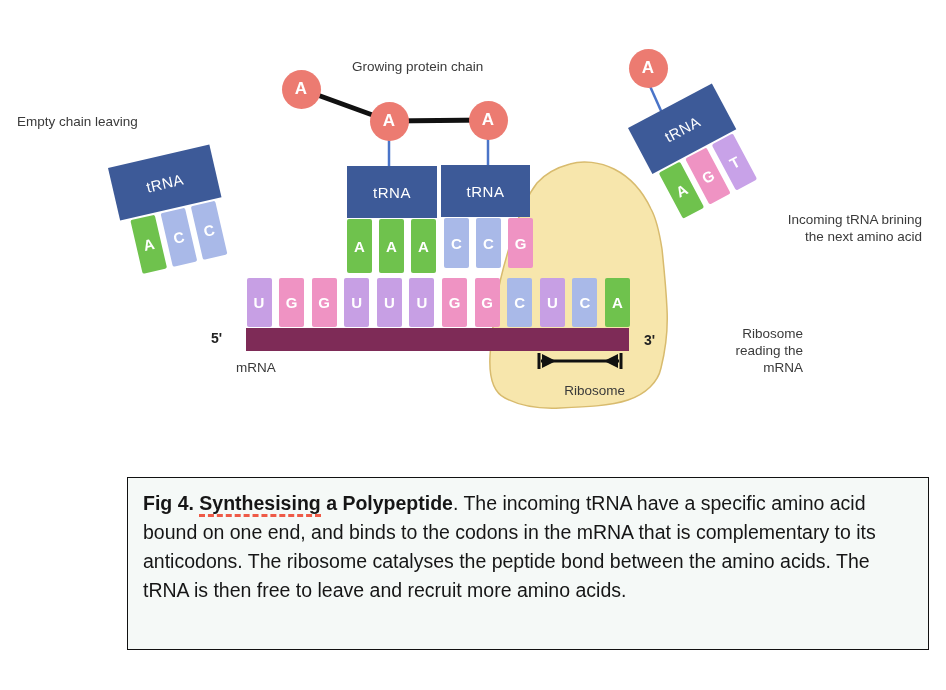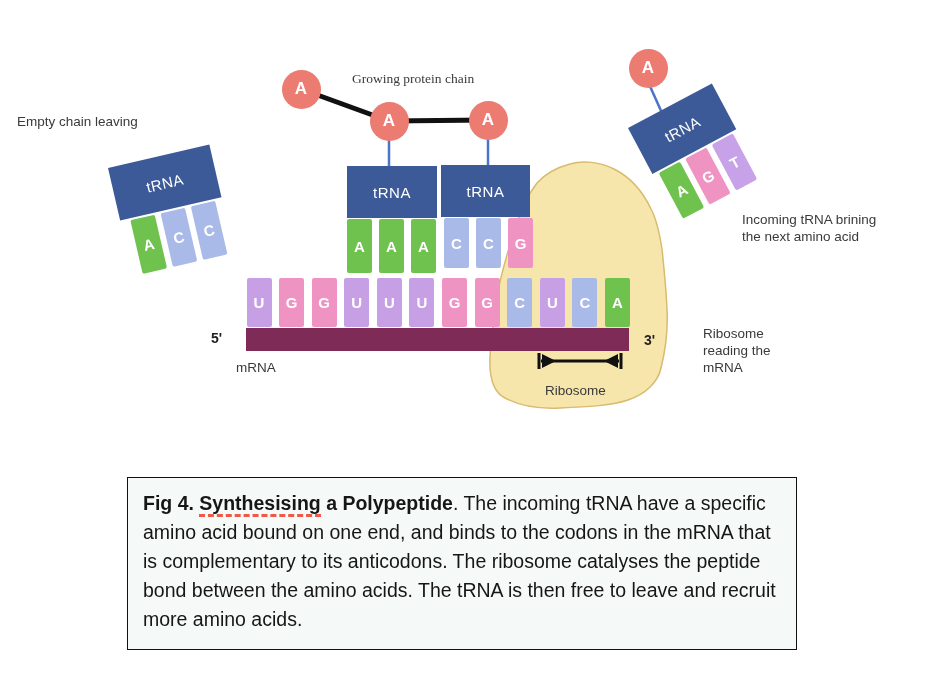--- a/index.html
+++ b/index.html
@@ -1,39 +1,39 @@
 <!DOCTYPE html>
 <html><head>
 <meta charset="utf-8">
 <style>
   html,body{margin:0;padding:0;background:#fff;}
   .stage{position:relative;width:946px;height:690px;background:#fff;overflow:hidden;
          font-family:"Liberation Sans","DejaVu Sans",sans-serif;}
   .layer{position:absolute;left:0;top:0;pointer-events:none;}
   .lbl{position:absolute;color:#3a3a3a;font-size:13.5px;line-height:17px;white-space:pre-line;}
-  .lbl.center{text-align:left;}
+  .lbl.center{text-align:right;}
   .aa{position:absolute;width:39px;height:39px;border-radius:50%;background:#ec7b71;color:#fff;
       display:flex;align-items:center;justify-content:center;font-size:17px;font-weight:bold;z-index:2;}
   .trna-box{background:#3d5a98;color:#fff;display:flex;align-items:center;justify-content:center;
             font-size:15px;letter-spacing:.5px;z-index:2;}
   .abs{position:absolute;}
   .tile{width:25px;color:#fff;font-size:15px;font-weight:600;border-radius:2px;
         display:flex;align-items:center;justify-content:center;z-index:2;}
   .row{display:flex;z-index:2;}
   .codon-strip{position:absolute;left:246.5px;top:278px;display:flex;gap:7.6px;z-index:2;}
   .codon-strip .tile{height:49px;}
   .p-row{position:absolute;left:347px;top:219px;gap:7px;}
   .p-row .tile{height:54px;}
   .a-row{position:absolute;left:444px;top:218px;gap:7px;}
   .a-row .tile{height:50px;}
   .mrna-bar{position:absolute;left:246px;top:328px;width:383px;height:23px;background:#7e2b57;z-index:2;}
   .prime{position:absolute;font-size:14px;font-weight:bold;color:#222;z-index:3;}
   .trna-assembly{position:absolute;transform-origin:0 0;z-index:2;}
   .trna-assembly .anticodon-row{display:flex;margin-top:2px;}
-  .caption-box{position:absolute;left:127px;top:477px;width:670px;height:173px;box-sizing:border-box;
+  .caption-box{position:absolute;left:127px;top:477px;width:802px;height:173px;box-sizing:border-box;
                background:#f5f9f7;border:1.5px solid #111;z-index:4;}
   .caption-box p{margin:0;padding:11px 15px;font-size:19.5px;line-height:29px;color:#161616;white-space:pre-wrap;}
   .bold{font-weight:bold;}
   .misspelled{font-weight:bold;border-bottom:3.5px dashed #ee5a47;padding-bottom:0px;}
 </style>
 </head>
 <body>
 
 <div class="stage">
 
@@ -120,21 +120,21 @@
   <div class="lbl" style="left:236px;top:359px;">mRNA</div>
 
   <svg class="layer" width="946" height="460" style="z-index:3;">
     <line x1="541" y1="361" x2="619" y2="361" stroke="#111" stroke-width="3"></line>
     <line x1="539" y1="353" x2="539" y2="369" stroke="#111" stroke-width="3"></line>
     <line x1="621" y1="353" x2="621" y2="369" stroke="#111" stroke-width="3"></line>
     <polygon points="542,354 556,361 542,368" fill="#111"></polygon>
     <polygon points="618,354 604,361 618,368" fill="#111"></polygon>
   </svg>
 
-  <div class="lbl" style="left:352px;top:70px;font-family:Liberation Serif, serif;">Growing protein chain</div>
+  <div class="lbl" style="left:352px;top:58px;">Growing protein chain</div>
   <div class="lbl" style="left:17px;top:113px;">Empty chain leaving</div>
   <div class="lbl center" style="left:742px;top:211px;width:180px;">Incoming tRNA brining
 the next amino acid</div>
   <div class="lbl center" style="left:703px;top:325px;width:100px;">Ribosome
 reading the
 mRNA</div>
   <div class="lbl center" style="left:545px;top:382px;width:80px;z-index:3;">Ribosome</div>
 
   <div class="caption-box">
     <p><span class="bold">Fig 4. </span><span class="misspelled">Synthesising</span><span class="bold"> a Polypeptide</span><span>. The incoming tRNA have a specific amino acid bound on one end, and binds to the codons in the mRNA that is complementary to its anticodons. The ribosome catalyses the peptide bond between the amino acids. The tRNA is then free to leave and recruit more amino acids.</span></p>

